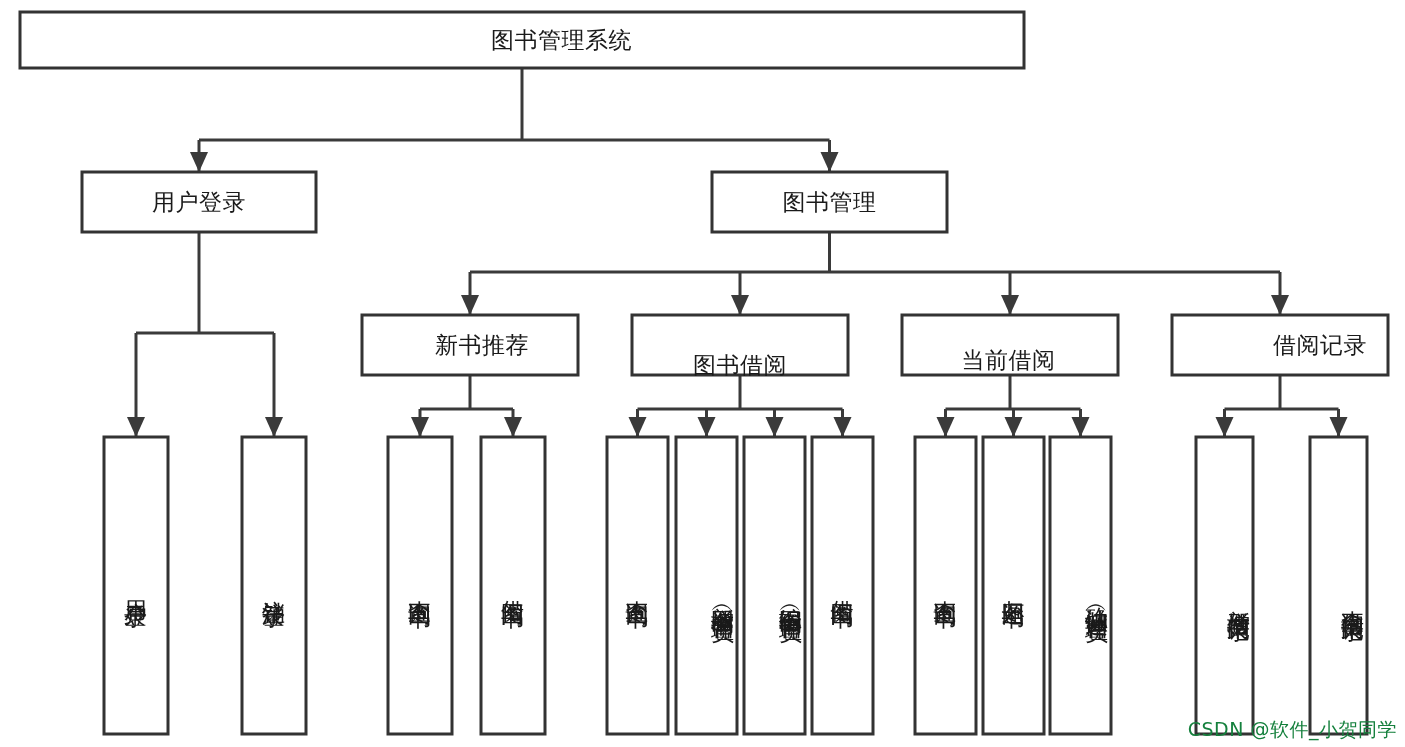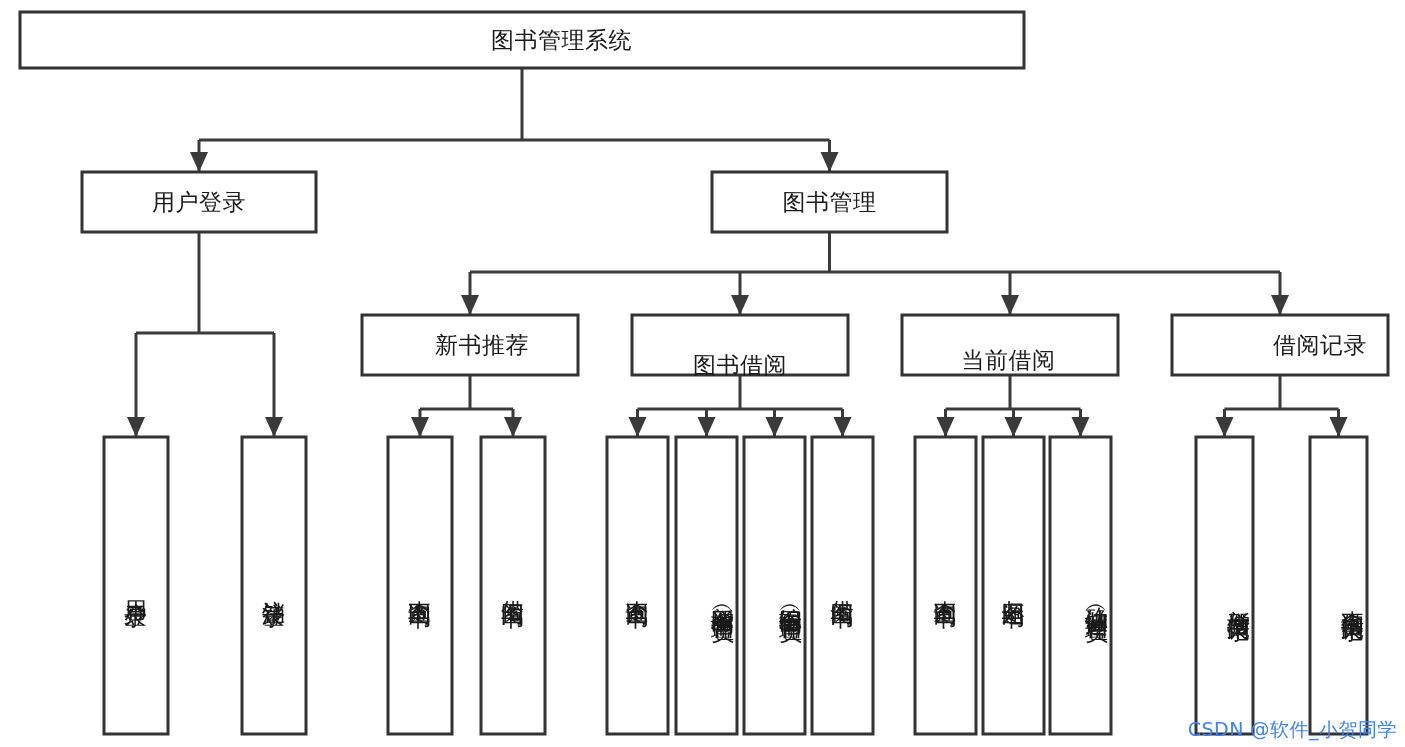--- a/index.html
+++ b/index.html
@@ -70,21 +70,21 @@
     overflow: hidden;
   }
   .node-label-v.centered {
     align-items: center;
   }
   .watermark {
     position: absolute;
     right: 8px;
     bottom: 4px;
     font-size: 19px;
-    color: #3b82f6;
+    color: #15803d;
     letter-spacing: 0.5px;
     white-space: nowrap;
     pointer-events: none;
   }
 </style>
 </head>
 <body>
 
 <div id="diagram-root">
 

